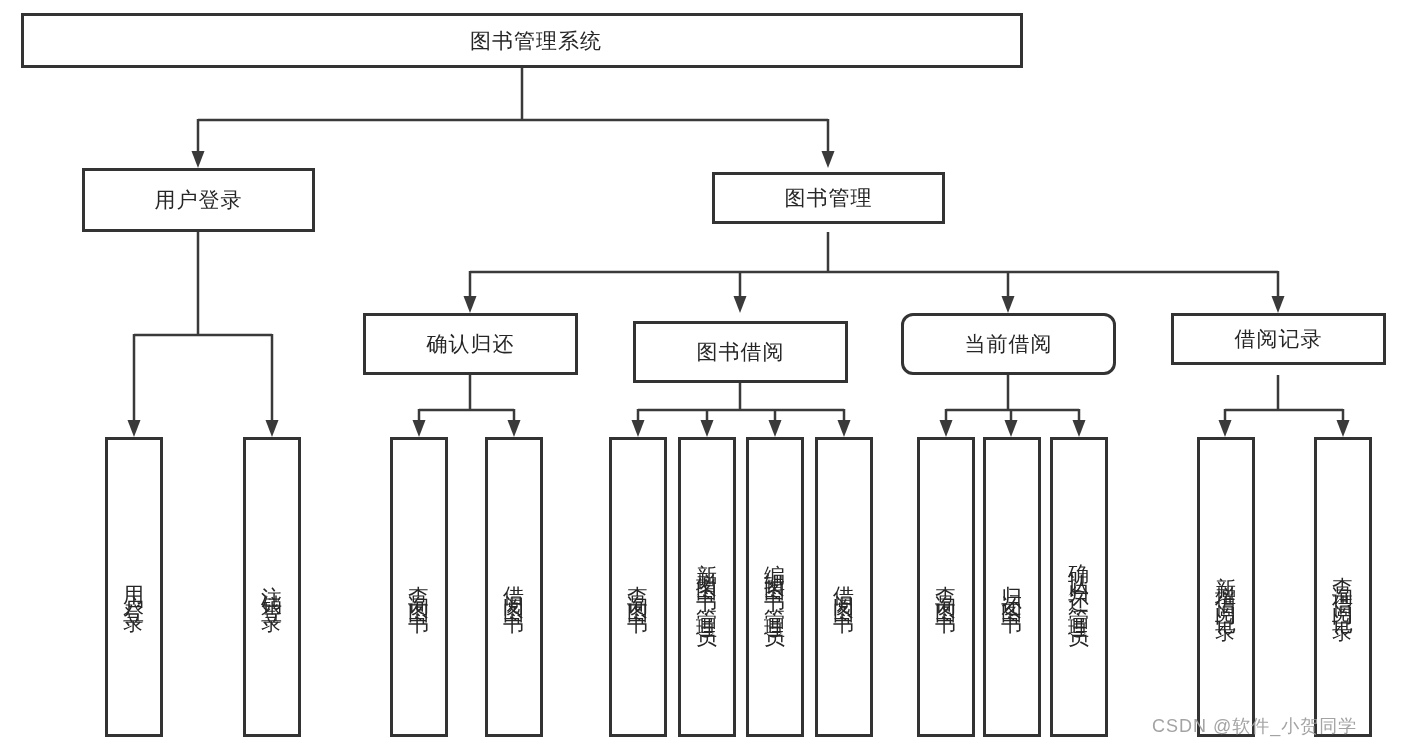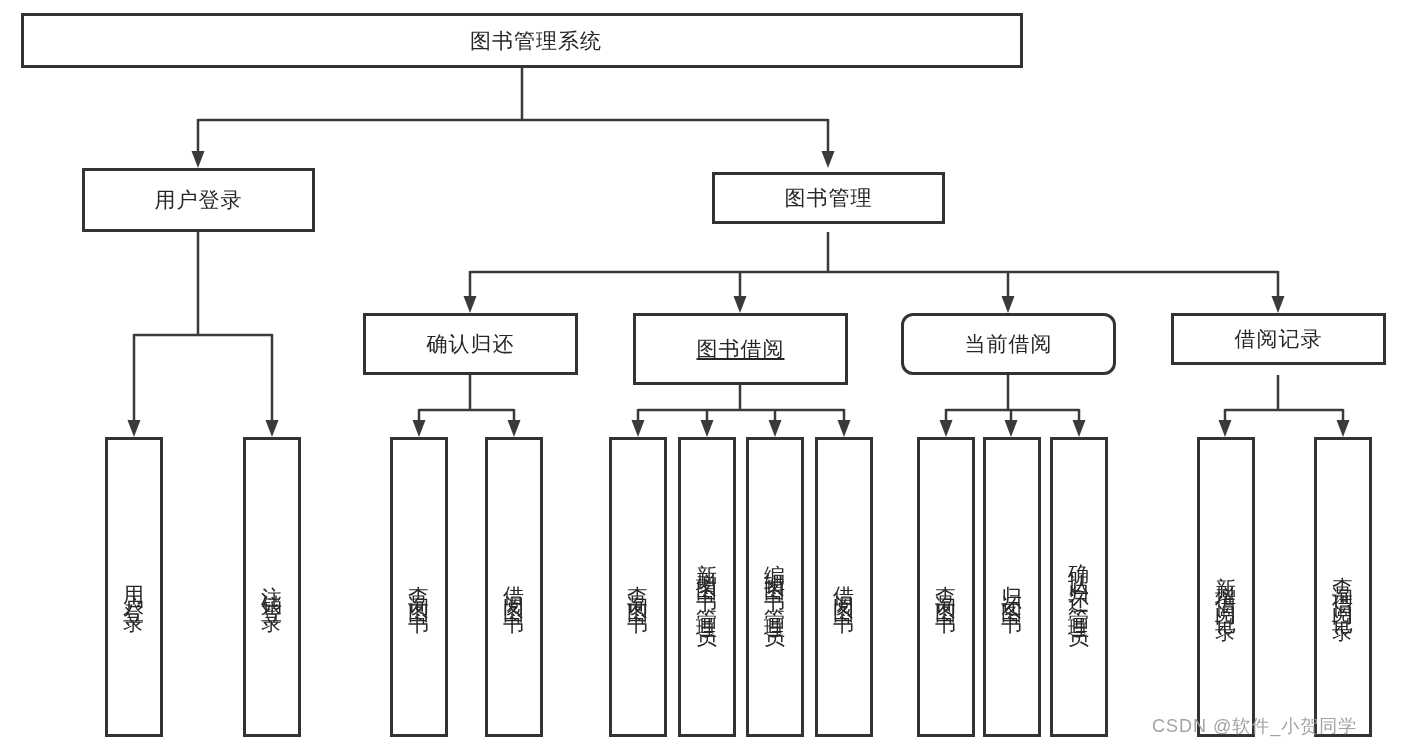--- a/index.html
+++ b/index.html
@@ -40,21 +40,21 @@
     text-orientation: mixed;
     letter-spacing: 9px;
     line-height: 1;
     white-space: nowrap;
   }
   
   #n-root            { left: 21px;   top: 13px;  width: 1002px; height: 55px; padding-left: 28px; }
   #n-user-login      { left: 82px;   top: 168px; width: 233px;  height: 64px; }
   #n-book-mgmt       { left: 712px;  top: 152px; width: 233px;  height: 52px; margin-top: 20px; }
   #n-new-book-rec    { left: 363px;  top: 313px; width: 215px;  height: 62px; }
-  #n-book-borrow     { left: 633px;  top: 313px; width: 215px;  height: 72px; text-decoration: underline; }
+  #n-book-borrow     { left: 633px;  top: 321px; width: 215px;  height: 62px; }
   #n-current-borrow  { left: 901px;  top: 313px; width: 215px;  height: 62px; border-radius: 12px; }
   #n-borrow-record   { left: 1171px; top: 313px; width: 215px;  height: 52px; }
   
   .node.v { top: 437px; width: 58px; height: 300px; }
   #l-user-login  { left: 105px; }
   #l-logout      { left: 243px; }
   #l-nb-query    { left: 390px; }
   #l-nb-borrow   { left: 485px; }
   #l-bb-query    { left: 609px; }
   #l-bb-add      { left: 678px; }

